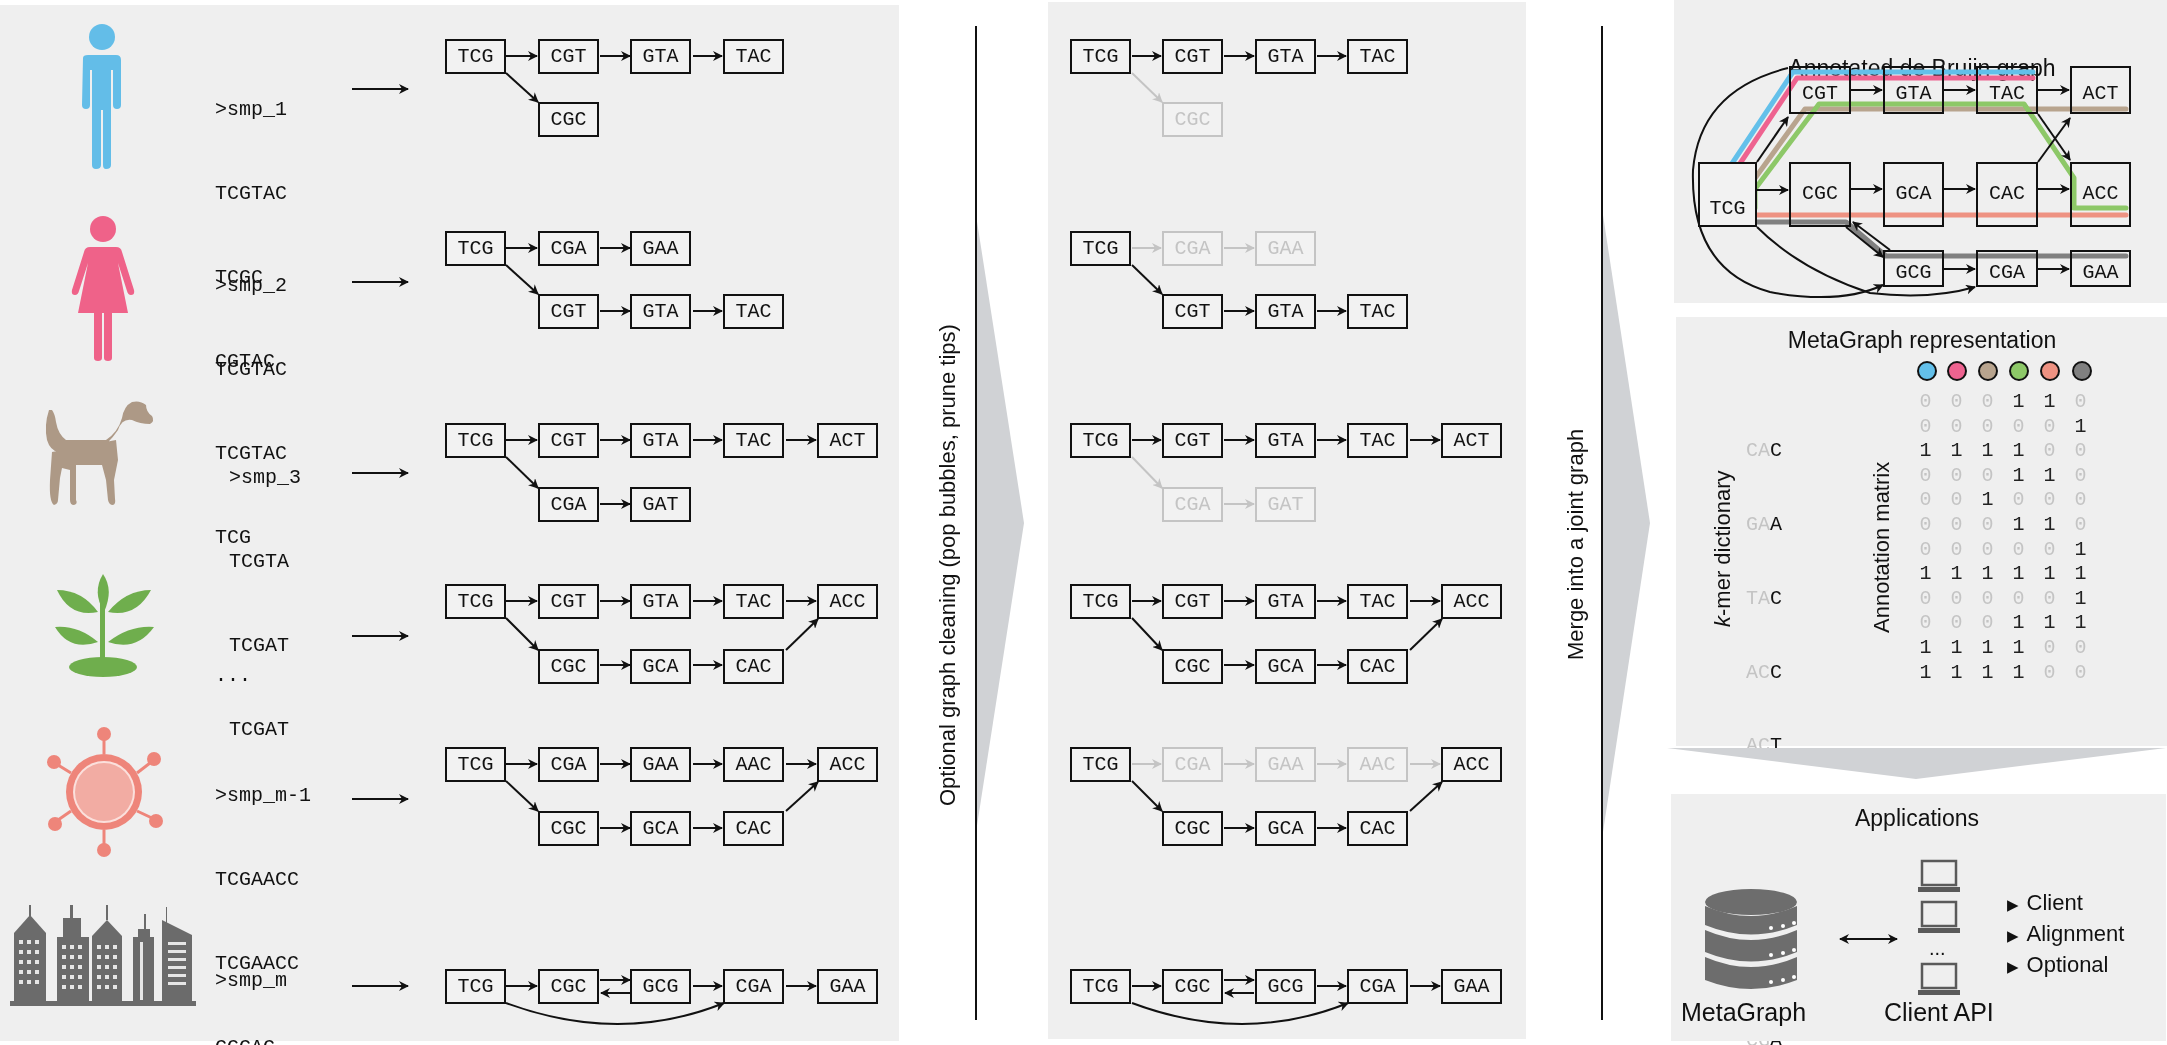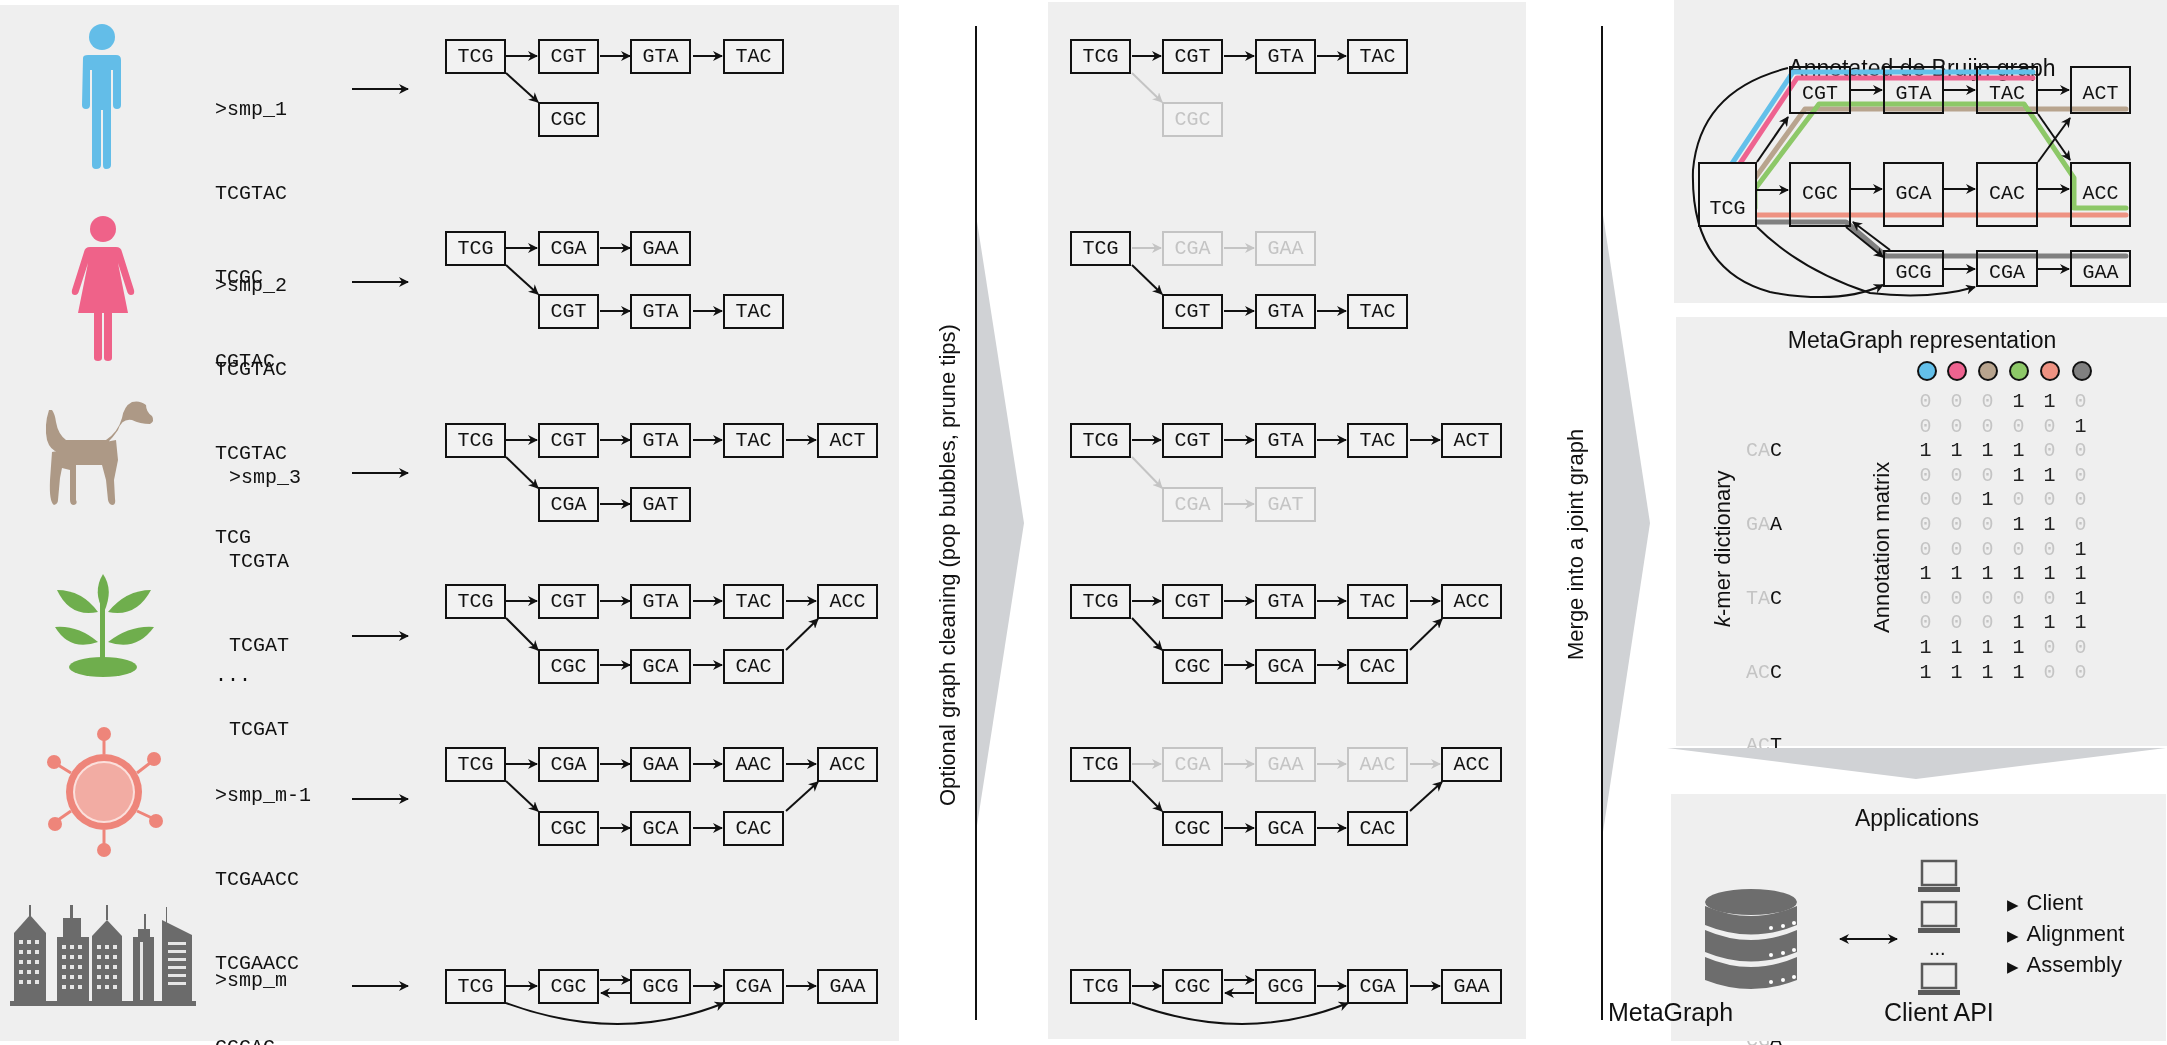--- a/index.html
+++ b/index.html
@@ -644,20 +644,20 @@
     <rect x="1922" y="861" width="34" height="24" fill="none" stroke="#5a5a5a" stroke-width="2.5"></rect>
     <path d="M1918 887 L1960 887 L1960 892 L1918 892 Z"></path>
     <rect x="1922" y="902" width="34" height="24" fill="none" stroke="#5a5a5a" stroke-width="2.5"></rect>
     <path d="M1918 928 L1960 928 L1960 933 L1918 933 Z"></path>
     <rect x="1922" y="964" width="34" height="24" fill="none" stroke="#5a5a5a" stroke-width="2.5"></rect>
     <path d="M1918 990 L1960 990 L1960 995 L1918 995 Z"></path>
   </g>
 </svg>
 <div class="abs" style="left:1929px;top:937px;font-size:20px;color:#111;">...</div>
 
-<div class="applabel" style="left:1608px;top:998px;">MetaGraph</div>
+<div class="applabel" style="left:1681px;top:998px;">MetaGraph</div>
 <div class="applabel" style="left:1884px;top:998px;">Client API</div>
 
 <div class="applist" style="left:2007px;top:888px;">
   <div><span class="tri">▶</span><span>Client</span></div>
   <div><span class="tri">▶</span><span>Alignment</span></div>
-  <div><span class="tri">▶</span><span>Assembly</span></div>
+  <div><span class="tri">▶</span><span>Optional</span></div>
 </div>
 
 </body></html>

